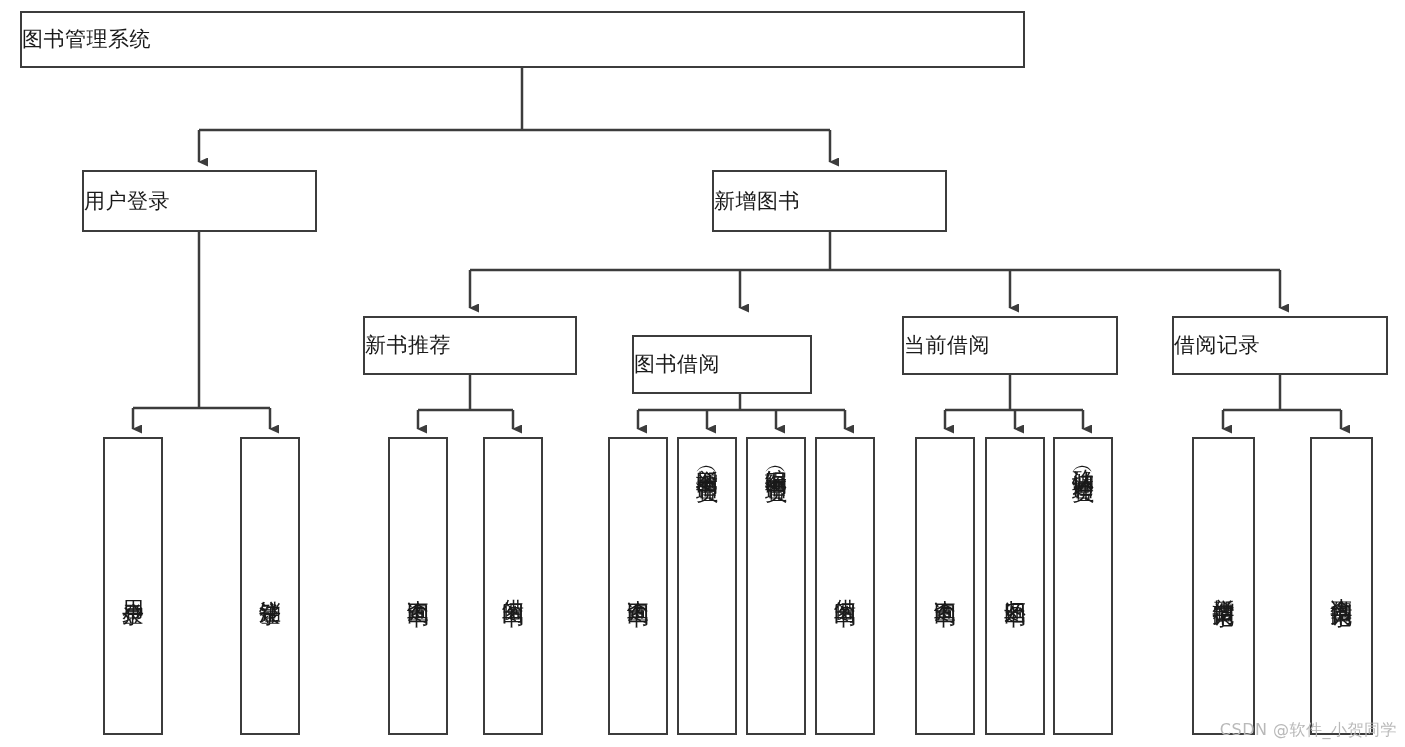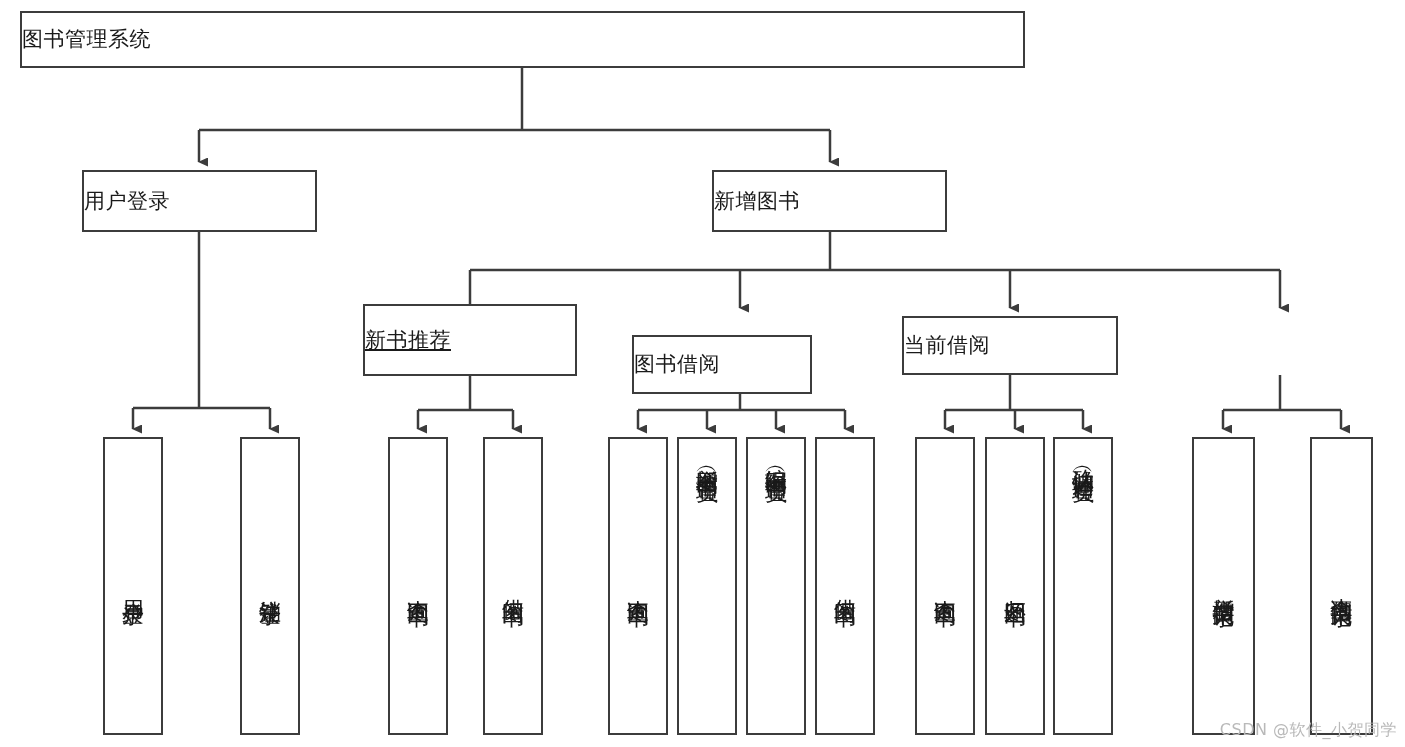--- a/index.html
+++ b/index.html
@@ -130,29 +130,32 @@
     <span class="label">图书管理系统</span>
   </div>
 
   <div class="node horiz" style="left:82px; top:170px; width:235px; height:62px;">
     <span class="label">用户登录</span>
   </div>
   <div class="node horiz" style="left:712px; top:170px; width:235px; height:62px;">
     <span class="label">新增图书</span>
   </div>
 
-  <div class="node horiz" style="left:363px; top:304px; width:214px; height:72px;text-decoration:underline;">
+  <div class="node horiz" style="left:363px; top:316px; width:214px; height:59px;">
     <span class="label">新书推荐</span>
   </div>
   <div class="node horiz" style="left:632px; top:316px; width:180px; height:59px;margin-top:19px;">
     <span class="label">图书借阅</span>
   </div>
   <div class="node horiz" style="left:902px; top:316px; width:216px; height:59px;">
     <span class="label">当前借阅</span>
   </div>
+  <div class="node horiz" style="left:1172px; top:316px; width:216px; height:59px;">
+    <span class="label">借阅记录</span>
+  </div>
 
   <div class="node vert centered" style="left:103px; top:437px; width:60px; height:298px;">
     <span class="label">用户登录</span>
   </div>
   <div class="node vert centered" style="left:240px; top:437px; width:60px; height:298px;">
     <span class="label">注销登录</span>
   </div>
 
   <div class="node vert centered" style="left:388px; top:437px; width:60px; height:298px;">
     <span class="label">查询图书</span>

